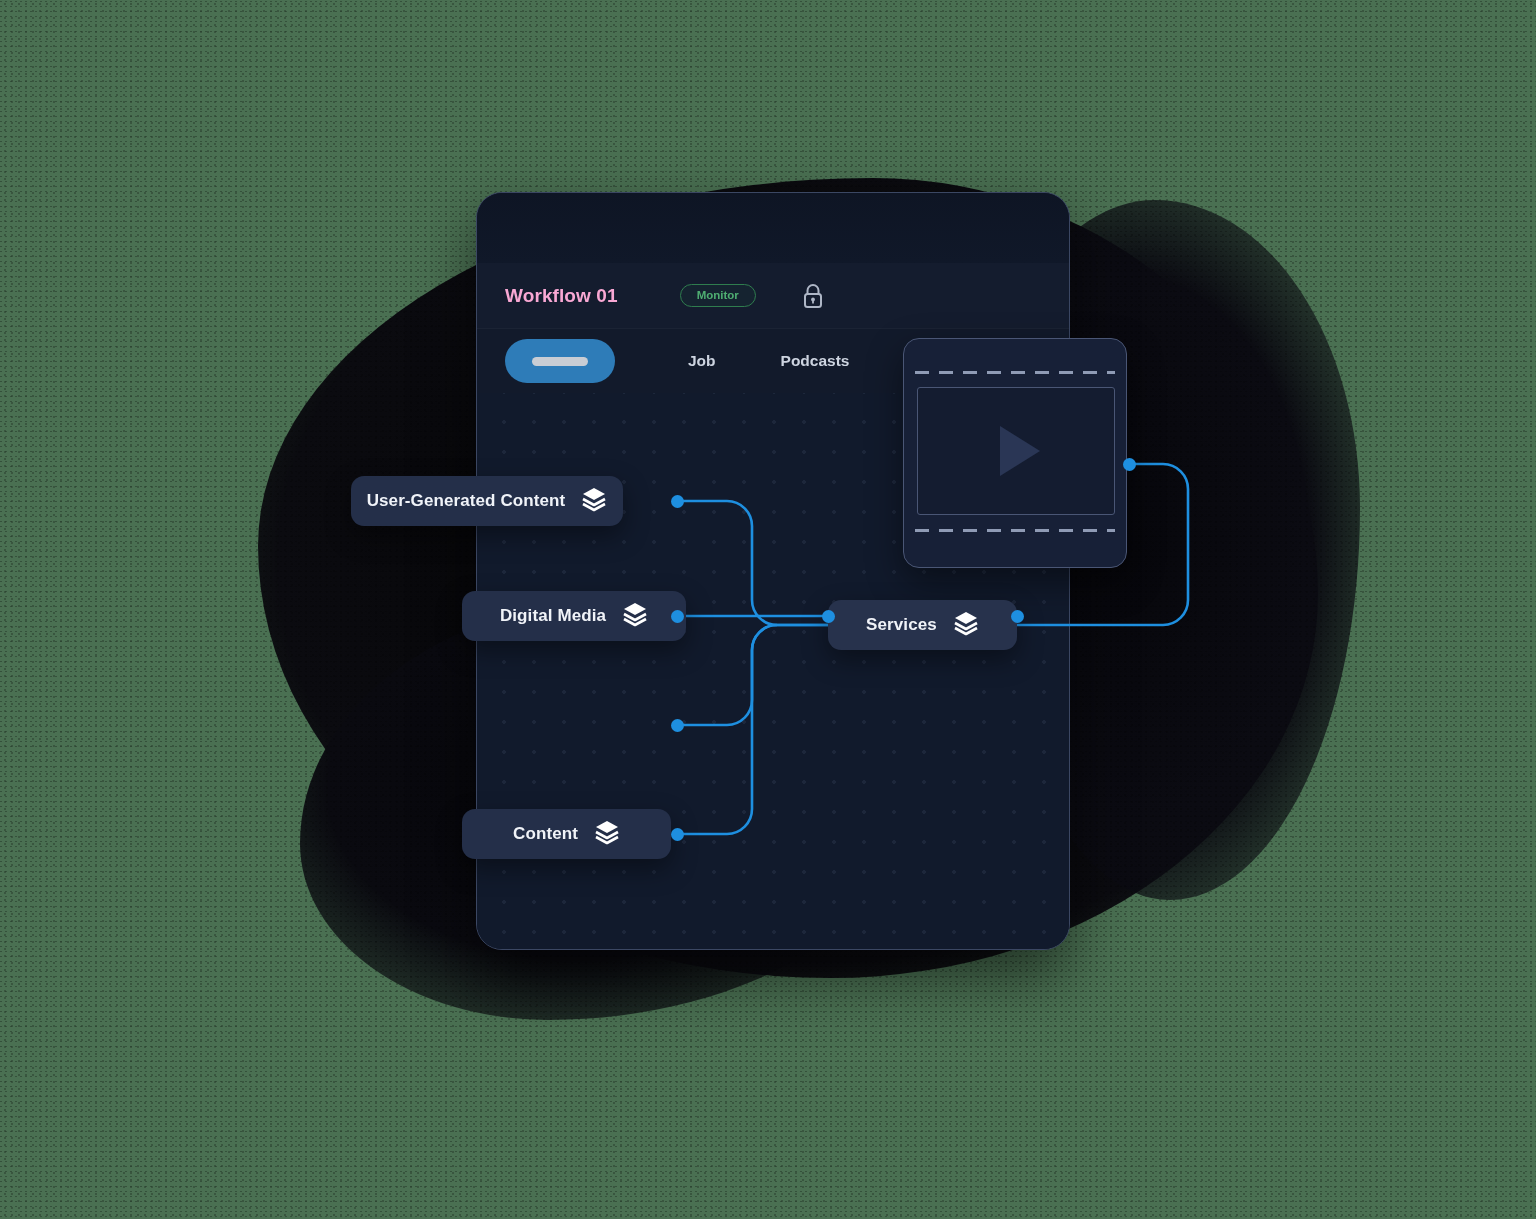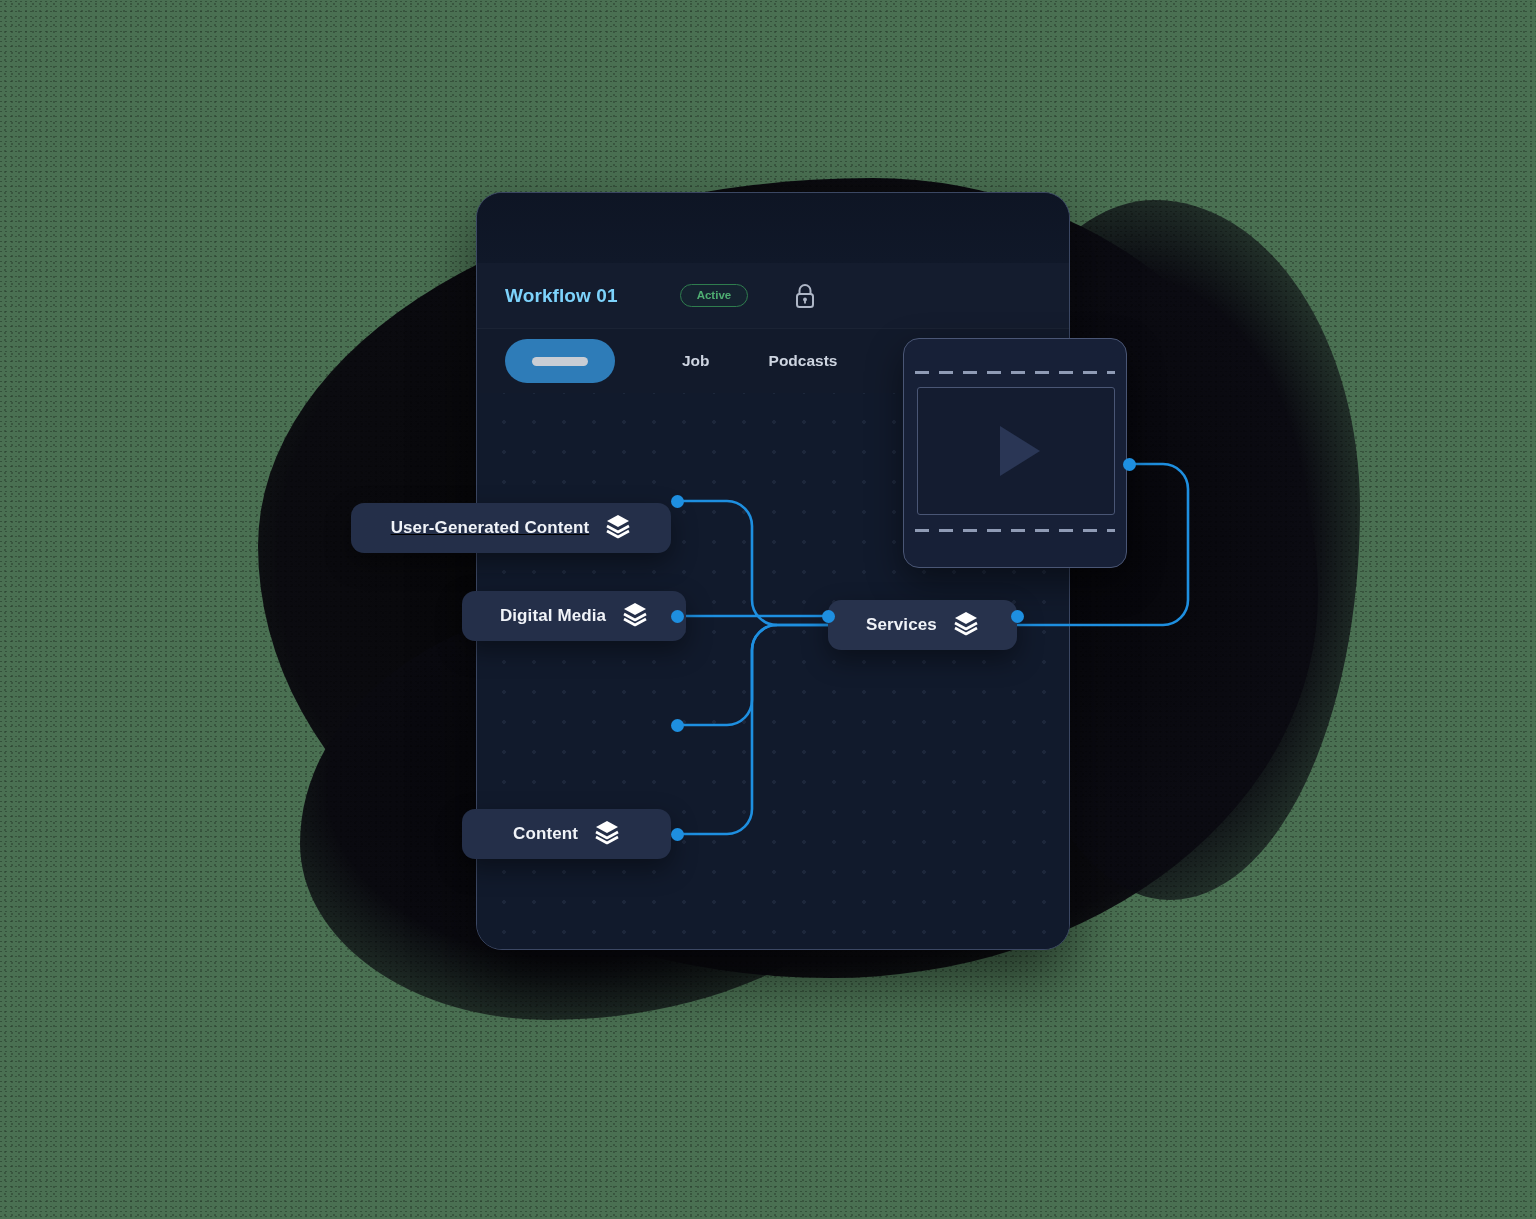--- a/index.html
+++ b/index.html
@@ -56,35 +56,35 @@
     position:absolute;left:0;top:0;width:100%;height:70px;
     background:linear-gradient(180deg,#0e1524 0%,#101829 100%);
   }
   .header{
     position:absolute;left:0;top:70px;width:100%;height:66px;
     background:#141c2e;
     display:flex;align-items:center;gap:0;padding:0 28px;
     box-sizing:border-box;
     border-bottom:1px solid rgba(255,255,255,0.03);
   }
-  .wf-title{color:#7dd3fc;font-size:19px;font-weight:700;letter-spacing:.1px;}
+  .wf-title{color:#f9a8d4;font-size:19px;font-weight:700;letter-spacing:.1px;}
   .badge{
     margin-left:62px;
     border:1.5px solid #2f7d4e;border-radius:999px;
     color:#4fae72;font-size:11.5px;font-weight:600;
     padding:5px 16px;line-height:1;
     background:rgba(47,125,78,0.07);
   }
   .lock{margin-left:44px;display:flex;align-items:center;}
 
   .tabbar{
     position:absolute;left:0;top:136px;width:100%;height:64px;
     background:#121a2b;
     display:flex;align-items:center;padding:0 28px;box-sizing:border-box;
-    gap:9px;
+    gap:15px;
   }
   .tab-active{
     width:110px;height:44px;border-radius:999px;background:#2e7cb8;
     display:flex;align-items:center;justify-content:center;
   }
   .tab-active .ph{width:56px;height:9px;border-radius:6px;background:#c9cdd4;}
   .tab{color:#cdd4e0;font-size:15.5px;font-weight:600;}
   .tab.t1{margin-left:58px;}
   .tab.t2{margin-left:50px;}
 
@@ -102,21 +102,21 @@
     background:#242f49;
     display:flex;align-items:center;justify-content:center;gap:16px;
     padding:0 22px;box-sizing:border-box;
     box-shadow:0 10px 26px rgba(0,0,0,.4);
     z-index:6;
   }
   .node .lbl{color:#f0f3f8;font-size:17px;font-weight:700;white-space:nowrap;letter-spacing:.1px;}
   .node.vantage{background:#27324c;}
   .node.vantage .lbl{font-weight:600;}
 
-  .n-ugc{left:351px;top:503px;width:320px;text-decoration:underline;}
+  .n-ugc{left:351px;top:476px;width:272px;}
   .n-dm{left:462px;top:591px;width:224px;}
   .n-ss{left:404px;top:699px;width:267px;}
   .n-pod{left:462px;top:809px;width:209px;}
   .n-van{left:828px;top:600px;width:189px;}
 
   
   .video-card{
     position:absolute;left:903px;top:338px;width:222px;height:228px;
     border-radius:16px;background:#172037;border:1px solid #4a5675;
     z-index:5;box-shadow:0 14px 36px rgba(0,0,0,.45);
@@ -155,21 +155,21 @@
     <div class="blob blob-b"></div>
     <div class="blob blob-c"></div>
     <div class="grain"></div>
   </div>
 
   <div class="card">
     <div class="card-top"></div>
 
     <div class="header">
       <div class="wf-title">Workflow 01</div>
-      <div class="badge">Active</div>
+      <div class="badge">Monitor</div>
       <div class="lock">
         <svg width="26" height="28" viewBox="0 0 26 28">
           <path d="M7.5 12 V8.5 a5.5 5.5 0 0 1 11 0 V12" fill="none" stroke="#aeb6c6" stroke-width="2"></path>
           <rect x="5" y="12" width="16" height="13" rx="2.5" fill="none" stroke="#aeb6c6" stroke-width="2"></rect>
           <circle cx="13" cy="17.5" r="1.9" fill="#aeb6c6"></circle>
           <rect x="12.1" y="17.5" width="1.8" height="4" fill="#aeb6c6"></rect>
         </svg>
       </div>
     </div>
 

